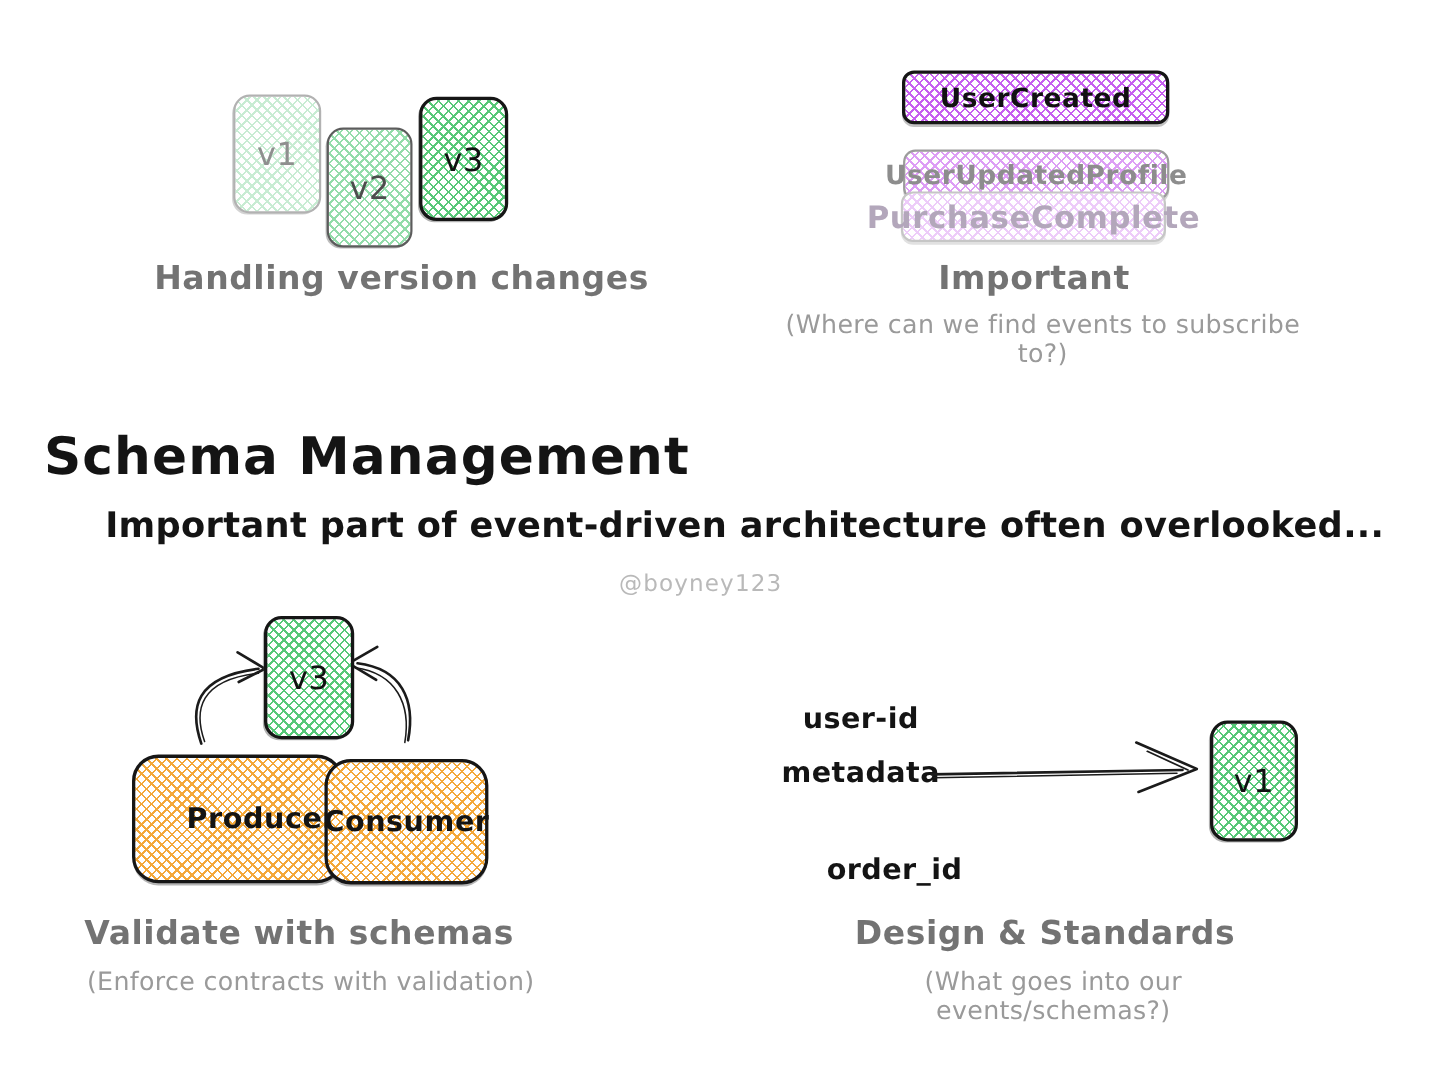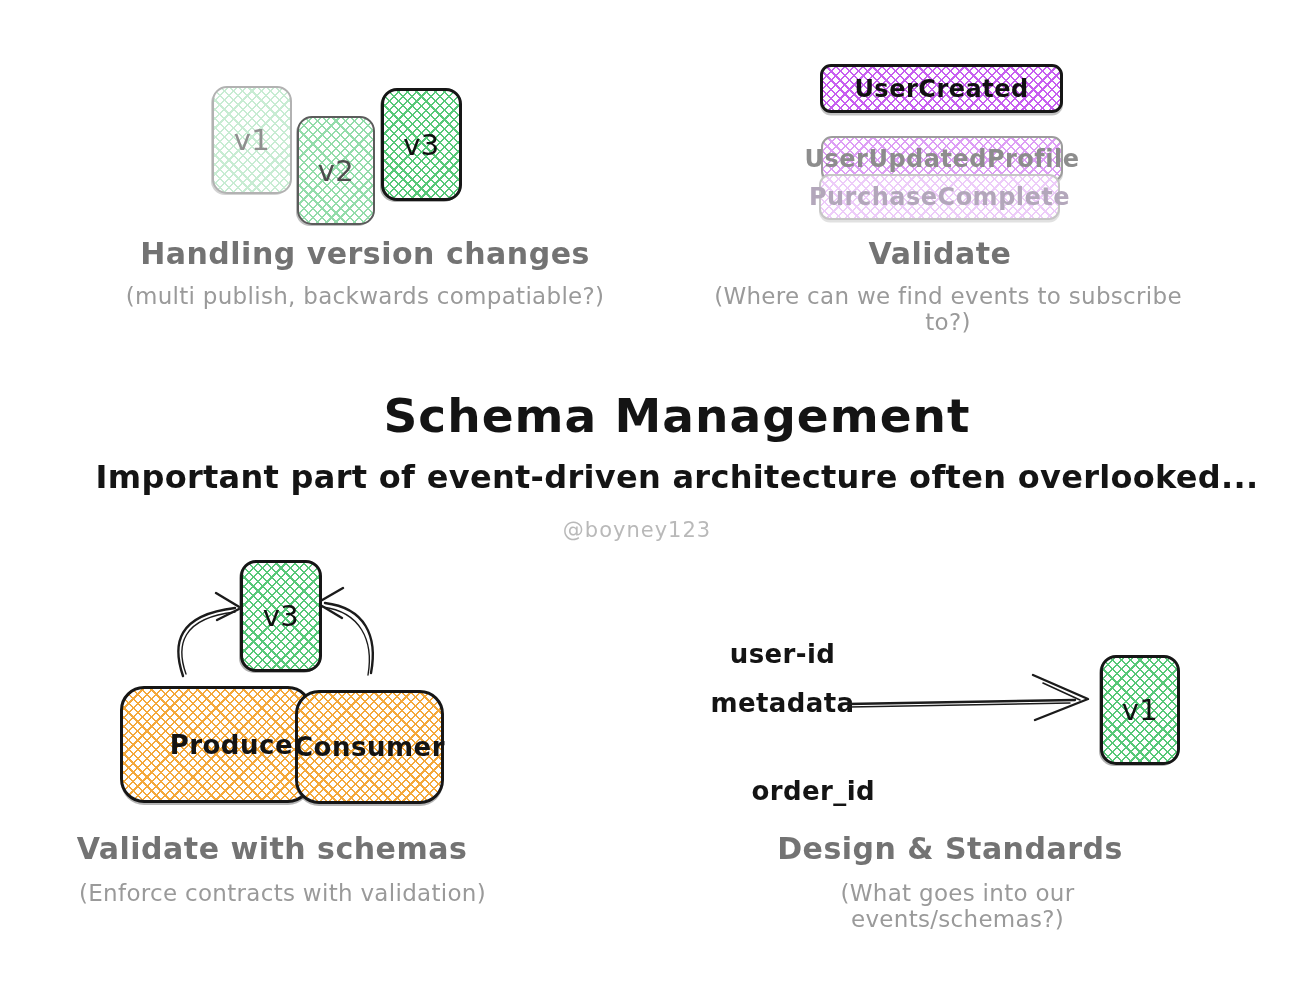--- a/index.html
+++ b/index.html
@@ -32,36 +32,36 @@
   .card-v3b{left:240px;top:560px;width:76px;height:106px;}
   .card-v1b{left:1100px;top:655px;width:74px;height:104px;}
   
   .pill{display:flex;align-items:center;justify-content:center;border-style:solid;
     border-radius:11px;font-weight:bold;letter-spacing:.5px;}
   .pill-1{left:820px;top:64px;width:237px;height:43px;border-width:3px;border-color:#161616;
     color:#111111;font-size:24px;--hc:var(--purple-strong);box-shadow:0 2.5px 0 rgba(120,120,120,.45);}
   .pill-2{left:821px;top:136px;width:238px;height:42px;border-width:2.5px;border-color:#9c9c9c;
     color:#8d8d8d;font-size:24px;--hc:var(--purple-medium);box-shadow:0 2.5px 0 rgba(150,150,150,.4);}
   .pill-3{left:819px;top:174px;width:237px;height:42px;border-width:2.5px;border-color:#c6c6c6;
-    color:#b3a7bb;font-size:24px;--hc:var(--purple-light);box-shadow:0 2.5px 0 rgba(170,170,170,.35);}
+    color:#b3a7bb;font-size:28px;--hc:var(--purple-light);box-shadow:0 2.5px 0 rgba(170,170,170,.35);}
   
   .pc-box{display:flex;align-items:center;justify-content:center;border:3px solid #161616;
     border-radius:24px;font-weight:bold;font-size:26px;--hc:var(--orange);
     box-shadow:0 3px 0 -1px rgba(70,70,70,.4);letter-spacing:.5px;}
   .box-producer{left:120px;top:686px;width:142px;height:111px;padding-left:44px;}
   .box-consumer{left:295px;top:690px;width:143px;height:108px;}
   
   .heading{font-weight:bold;font-size:30px;color:#737373;text-align:center;letter-spacing:.5px;}
   .caption{font-size:23px;color:var(--gray-caption);text-align:center;letter-spacing:.3px;}
   .tl-heading{left:130px;top:236px;width:470px;}
   .tl-caption{left:110px;top:283px;width:510px;}
   .tr-heading{left:710px;top:236px;width:460px;}
   .tr-caption{left:688px;top:283px;width:520px;}
   .main-title{left:40px;top:388px;width:1274px;font-size:47px;font-weight:bold;
-    text-align:center;letter-spacing:1px;}
+    text-align:left;letter-spacing:1px;}
   .main-subtitle{left:40px;top:458px;width:1274px;font-size:32px;font-weight:bold;
     text-align:center;letter-spacing:.3px;}
   .credit{left:0;top:518px;width:1274px;font-size:21px;color:var(--credit-gray);
     text-align:center;letter-spacing:1px;}
   .field-label{width:185px;left:690px;text-align:center;font-weight:bold;font-size:26px;
     color:#141414;letter-spacing:.4px;}
   .field-1{top:639px;}
   .field-2{top:688px;}
   .field-3{top:776px;text-align:right;}
   .bl-heading{left:52px;top:831px;width:440px;}
@@ -79,32 +79,31 @@
   <div class="abs hatch card card-v1">
     <span>v1</span>
   </div>
   <div class="abs hatch card card-v2">
     <span>v2</span>
   </div>
   <div class="abs hatch card card-strong card-v3a">
     <span>v3</span>
   </div>
   <div class="abs heading tl-heading">Handling version changes</div>
-  <div class="abs caption tl-caption">(multi publish, backwards compatiable?)</div>
 
   <div class="abs hatch pill pill-1">
     <span>UserCreated</span>
   </div>
   <div class="abs hatch pill pill-2">
     <span>UserUpdatedProfile</span>
   </div>
   <div class="abs hatch pill pill-3">
     <span>PurchaseComplete</span>
   </div>
-  <div class="abs heading tr-heading">Validate</div>
+  <div class="abs heading tr-heading">Important</div>
   <div class="abs caption tr-caption">(Where can we find events to subscribe to?)</div>
 
   <div class="abs main-title">Schema Management</div>
   <div class="abs main-subtitle">Important part of event-driven architecture often overlooked...</div>
   <div class="abs credit">@boyney123</div>
 
   <svg class="abs arrow" style="left:85px;top:548px;" width="370" height="190" viewBox="0 0 370 190">
 
     <path d="M98,128 C87,96 92,67 150,60" stroke-width="2.4"></path>
     <path d="M101,126 C91,98 96,70 150,64" stroke-width="1.4"></path>

